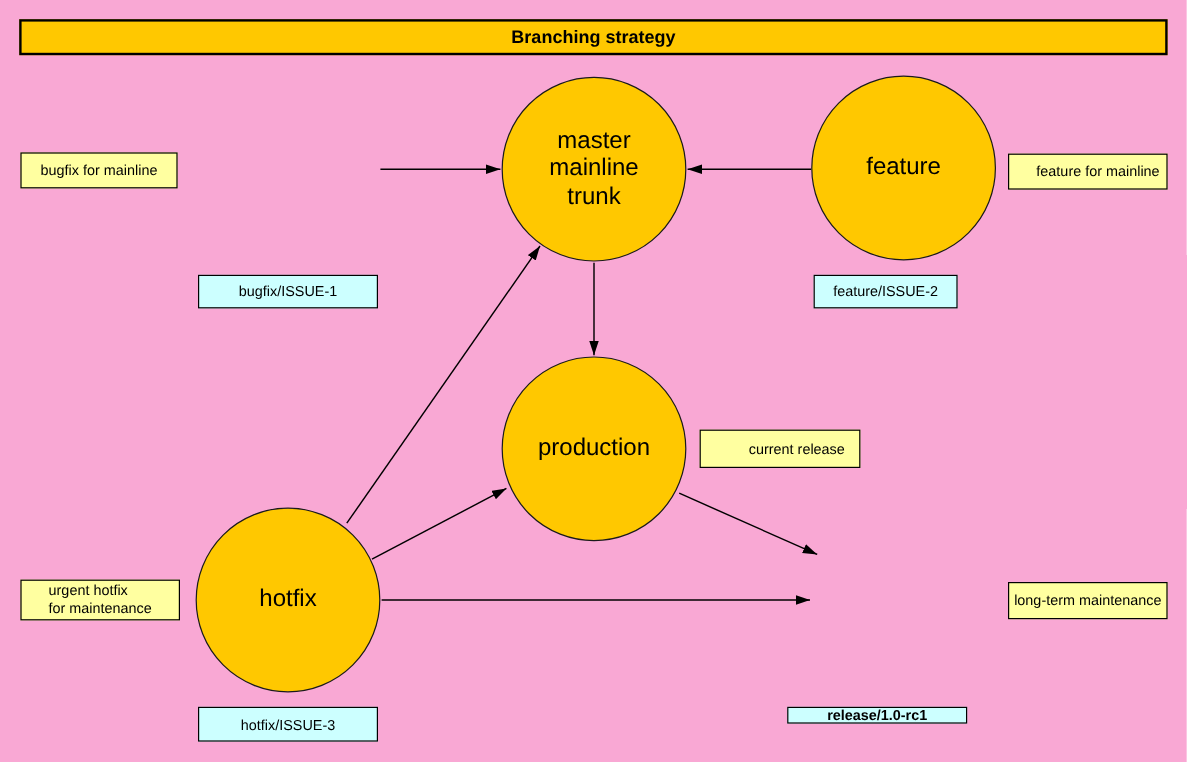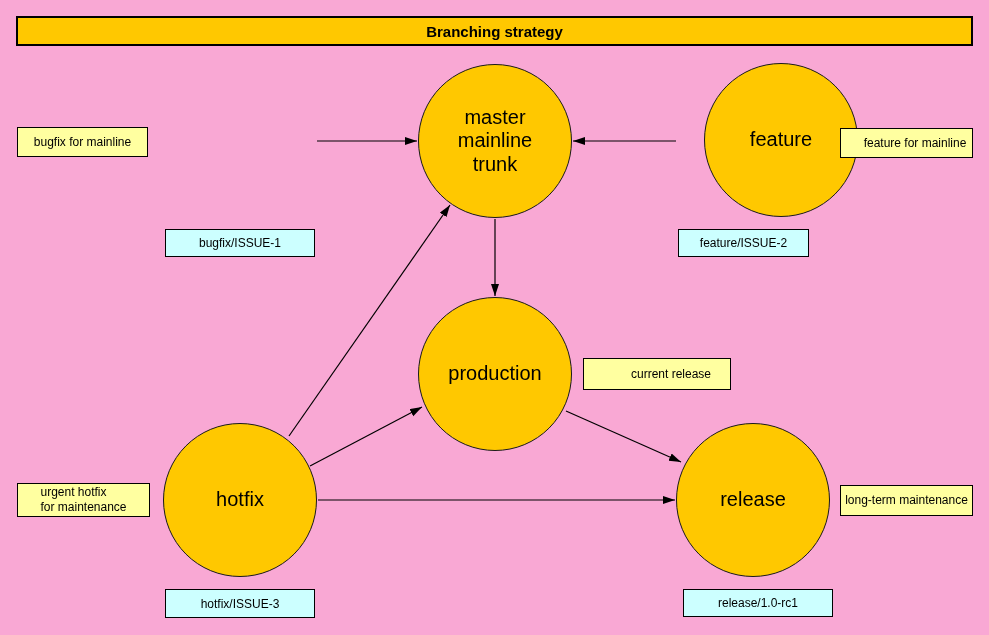--- a/index.html
+++ b/index.html
@@ -102,56 +102,53 @@
     <line x1="310" y1="466" x2="422" y2="407" marker-end="url(#arrow)"></line>
     <line x1="318" y1="500" x2="675" y2="500" marker-end="url(#arrow)"></line>
     <line x1="566" y1="411" x2="681" y2="462" marker-end="url(#arrow)"></line>
   </svg>
 
   <div class="node" style="left:418px; top:64px;">
     <span>master
 mainline
 trunk</span>
   </div>
-  <div class="node" style="left:704px; top:63px;justify-content:center;">
+  <div class="node" style="left:676px; top:63px;justify-content:center;">
     <span>feature</span>
   </div>
   <div class="node" style="left:418px; top:297px;">
     <span>production</span>
   </div>
   <div class="node" style="left:163px; top:423px;">
     <span>hotfix</span>
   </div>
-  <div class="node" style="left:676px; top:423px;">
-    <span>release</span>
-  </div>
 
   <div class="note" style="left:17px; top:127px; width:131px; height:30px;">
     <span>bugfix for mainline</span>
   </div>
   <div class="note" style="left:840px; top:128px; width:133px; height:30px;padding-left:17px;">
     <span>feature for mainline</span>
   </div>
-  <div class="note" style="left:583px; top:358px; width:148px; height:32px;padding-left:28px;">
+  <div class="note" style="left:583px; top:358px; width:134px; height:32px;padding-left:28px;">
     <span>current release</span>
   </div>
   <div class="note" style="left:17px; top:483px; width:133px; height:34px;">
     <span>urgent hotfix
 for maintenance</span>
   </div>
   <div class="note" style="left:840px; top:485px; width:133px; height:31px;">
     <span>long-term maintenance</span>
   </div>
 
   <div class="branch" style="left:165px; top:229px; width:150px; height:28px;">
     <span>bugfix/ISSUE-1</span>
   </div>
-  <div class="branch" style="left:678px; top:229px; width:131px; height:28px;">
+  <div class="branch" style="left:678px; top:229px; width:120px; height:28px;">
     <span>feature/ISSUE-2</span>
   </div>
   <div class="branch" style="left:165px; top:589px; width:150px; height:29px;">
     <span>hotfix/ISSUE-3</span>
   </div>
-  <div class="branch" style="left:683px; top:589px; width:150px; height:28px;">
+  <div class="branch" style="left:656px; top:589px; width:150px; height:14px;font-weight:bold;">
     <span>release/1.0-rc1</span>
   </div>
 
 </div>
 
 </body></html>

